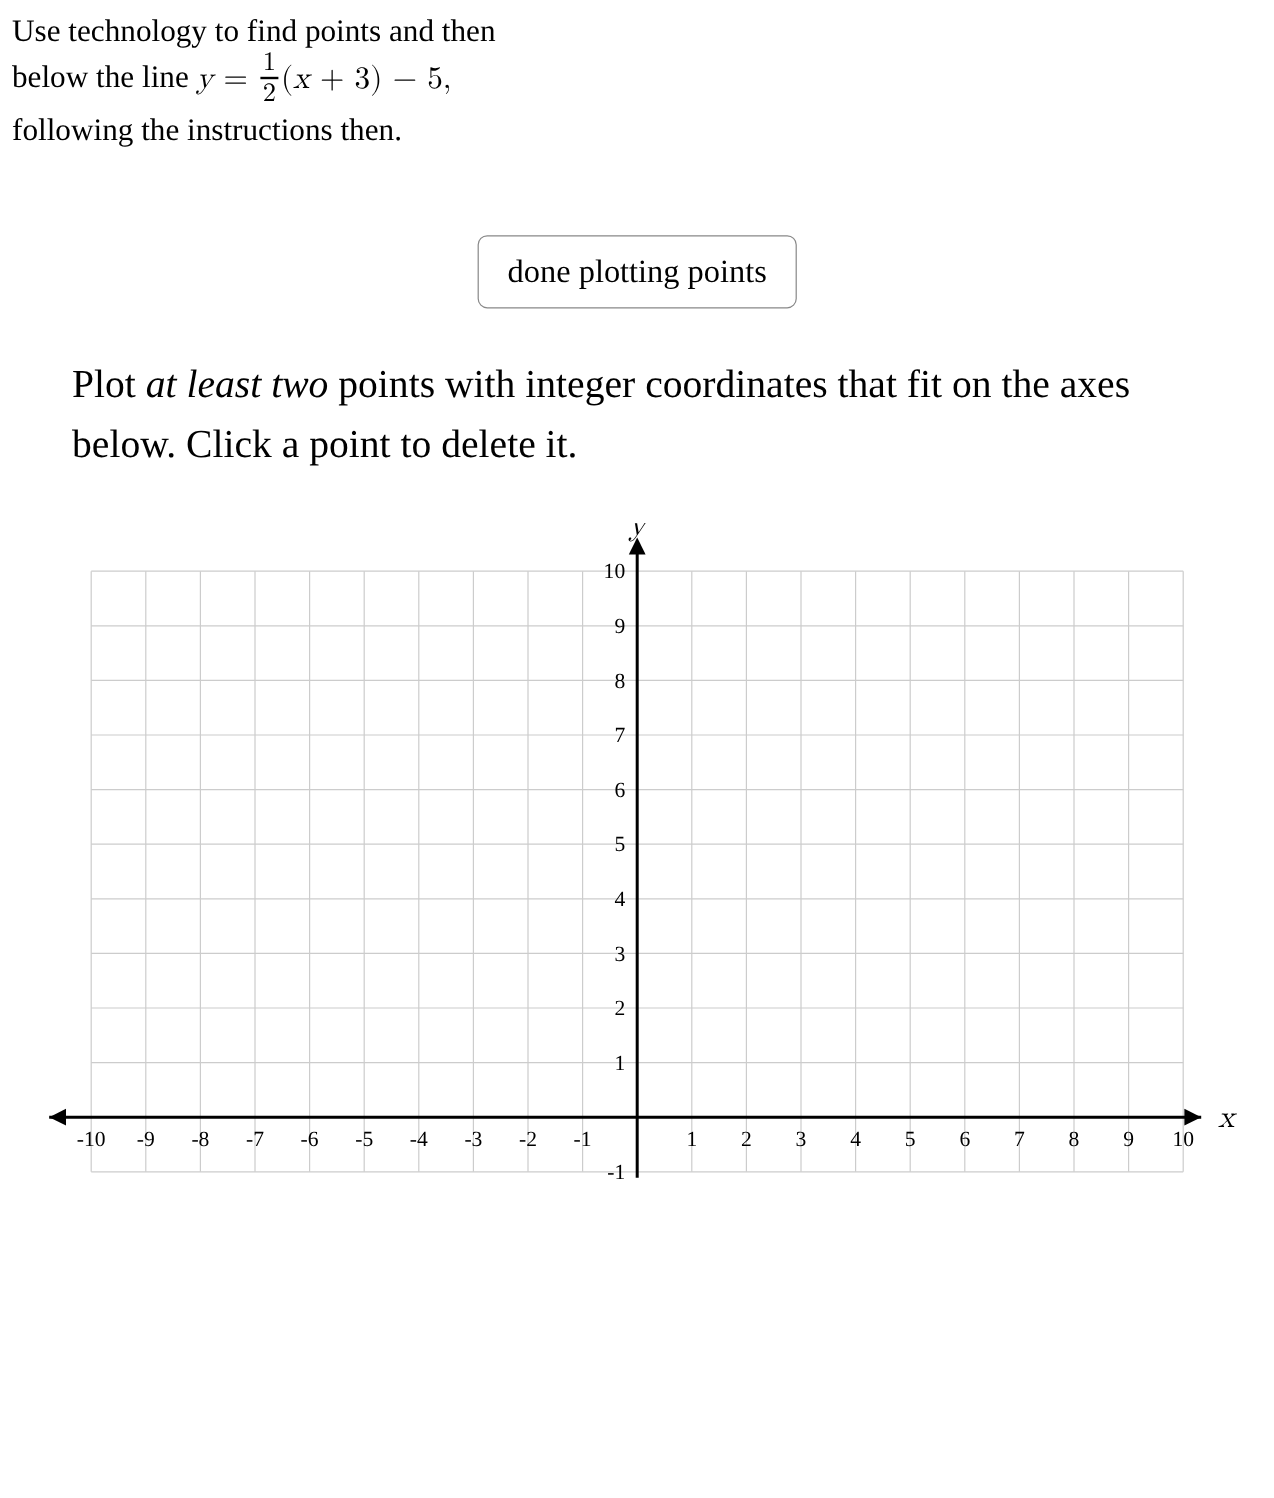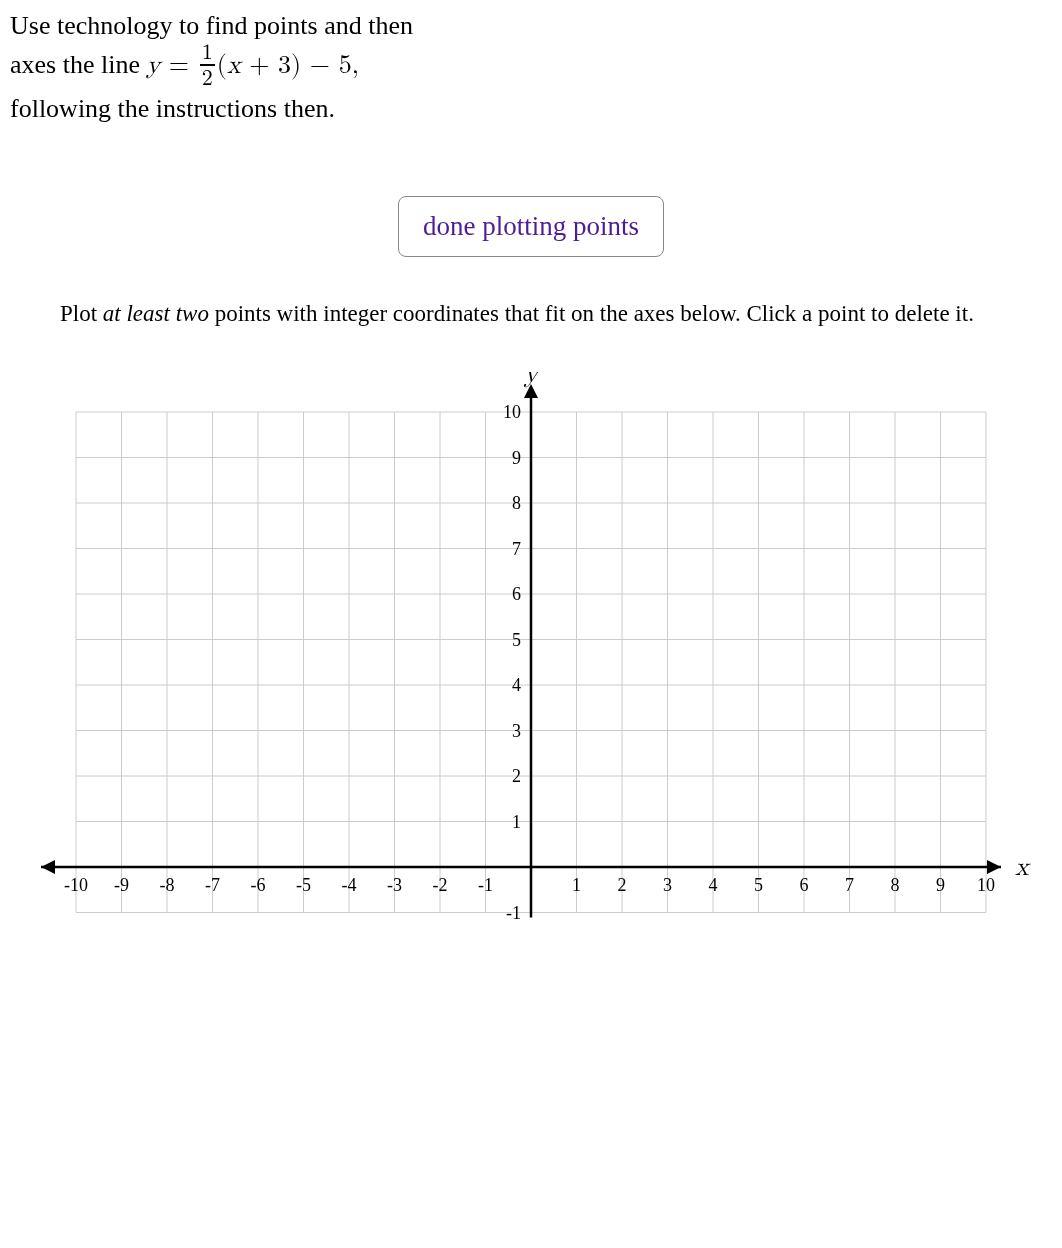--- a/index.html
+++ b/index.html
@@ -39,26 +39,26 @@
     text-align: center;
     margin: 70px 0 40px 0;
   }
   .done-btn {
     display: inline-block;
     border: 1px solid #888;
     border-radius: 8px;
     padding: 14px 24px;
     font-size: 27px;
     font-family: Georgia, 'Times New Roman', serif;
-    color: #4c1d95;
+    color: #000000;
     background: #fff;
     cursor: pointer;
   }
   .instructions {
-    font-size: 23px;
+    font-size: 33px;
     line-height: 1.5;
     padding: 0 60px 0 60px;
     margin-bottom: 40px;
   }
   .instructions em { font-style: italic; }
   .chart-wrap {
     width: 100%;
     display: flex;
     justify-content: center;
   }
@@ -75,21 +75,21 @@
     font-style: italic;
     font-size: 26px;
     fill: #000;
   }
 </style>
 </head>
 <body>
 
 <div class="question-text">
   <span>Use technology to find points and then</span><br>
-  <span>axes the line </span><span class="eq"><span class="italic-var">y</span><span> = </span><span class="frac"><span class="num">1</span><span class="den">2</span></span><span>(</span><span class="italic-var">x</span><span> + 3)</span><span> − 5,</span></span><br>
+  <span>below the line </span><span class="eq"><span class="italic-var">y</span><span> = </span><span class="frac"><span class="num">1</span><span class="den">2</span></span><span>(</span><span class="italic-var">x</span><span> + 3)</span><span> − 5,</span></span><br>
   <span>following the instructions then.</span>
 </div>
 
 <div class="button-wrap">
   <button class="done-btn">done plotting points</button>
 </div>
 
 <div class="instructions">
   <span>Plot </span><em>at least two</em><span> points with integer coordinates that fit on the axes below. Click a point to delete it.</span>
 </div>

